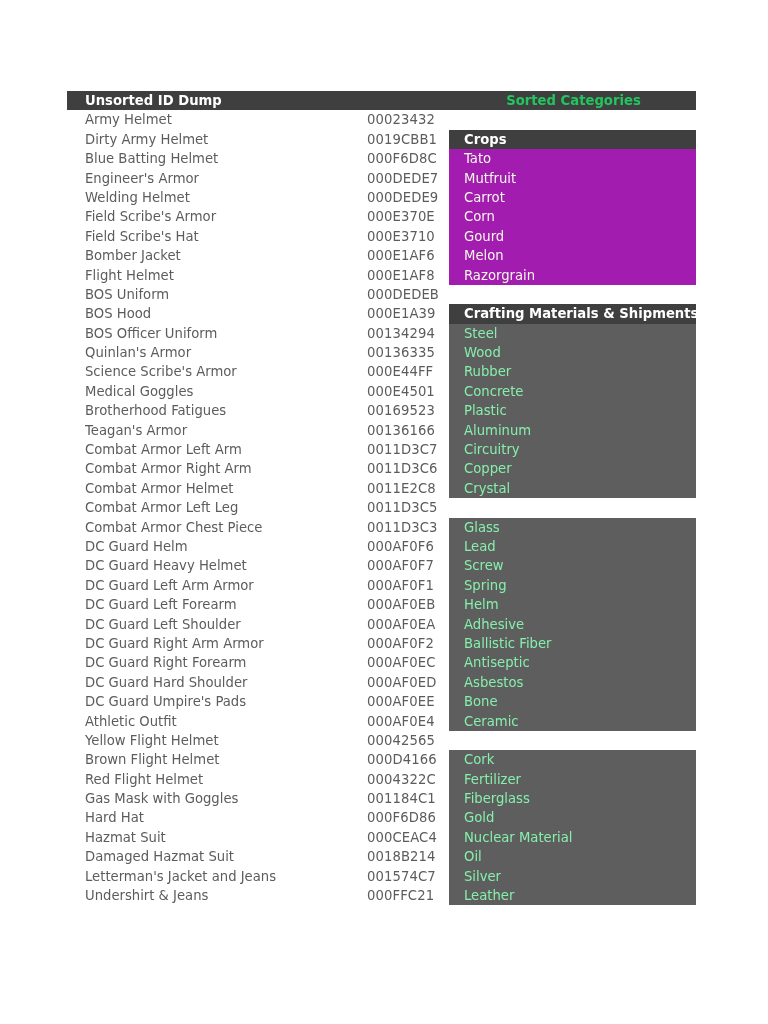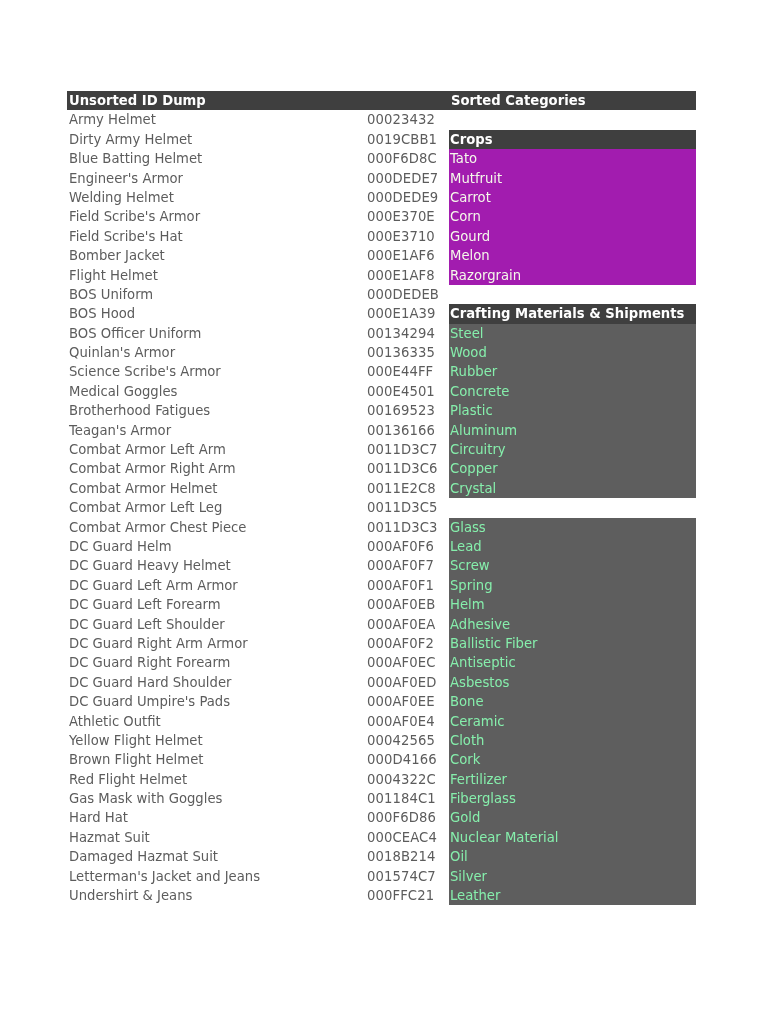--- a/index.html
+++ b/index.html
@@ -1,26 +1,26 @@
 <!DOCTYPE html>
 <html><head>
   <meta charset="utf-8">
   <style>
     html, body { margin: 0; padding: 0; background: #ffffff; }
     body { width: 768px; height: 1024px; position: relative; overflow: hidden;
            font-family: "DejaVu Sans", sans-serif; }
     .sheet { position: absolute; left: 67px; top: 91px; width: 629px; }
     .row { display: flex; height: 19.4px; line-height: 19.4px; font-size: 13.2px; white-space: nowrap; }
-    .c-name { width: 300px; color: #5c5c5c; padding-left: 2px; box-sizing: border-box; overflow: hidden; }
+    .c-name { width: 300px; color: #5c5c5c; padding-left: 18px; box-sizing: border-box; overflow: hidden; }
     .c-id { width: 82px; color: #5c5c5c; box-sizing: border-box; overflow: visible; letter-spacing: 0.1px; }
-    .c-cat { width: 247px; box-sizing: border-box; padding-left: 1px; overflow: hidden; }
+    .c-cat { width: 247px; box-sizing: border-box; padding-left: 15px; overflow: hidden; }
     .hdr { background: #3f3f3f; color: #ffffff; font-weight: bold; }
     .hdr .c-name { color: #ffffff; }
     .hdr .c-id { color: #ffffff; }
-    .hdr .c-cat { color: #ffffff; text-align: left; padding-left: 2px; }
+    .hdr .c-cat { color: #22c55e; text-align: center; padding-left: 2px; }
     .cat-title { background: #3f3f3f; color: #ffffff; font-weight: bold; }
     .cat-green { background: #a21caf; color: #f5f9ea; }
     .cat-gray { background: #5e5e5e; color: #86efac; }
     .cat-empty { background: transparent; }
   </style>
 </head>
 <body>
 
 <div class="sheet">
   <div class="row hdr">
@@ -184,21 +184,20 @@
         <div class="c-cat cat-gray">Bone</div>
       </div>
       <div class="row">
         <div class="c-name">Athletic Outfit</div>
         <div class="c-id">000AF0E4</div>
         <div class="c-cat cat-gray">Ceramic</div>
       </div>
       <div class="row">
         <div class="c-name">Yellow Flight Helmet</div>
         <div class="c-id">00042565</div>
-        <div class="c-cat cat-gray">Cloth</div>
       </div>
       <div class="row">
         <div class="c-name">Brown Flight Helmet</div>
         <div class="c-id">000D4166</div>
         <div class="c-cat cat-gray">Cork</div>
       </div>
       <div class="row">
         <div class="c-name">Red Flight Helmet</div>
         <div class="c-id">0004322C</div>
         <div class="c-cat cat-gray">Fertilizer</div>

